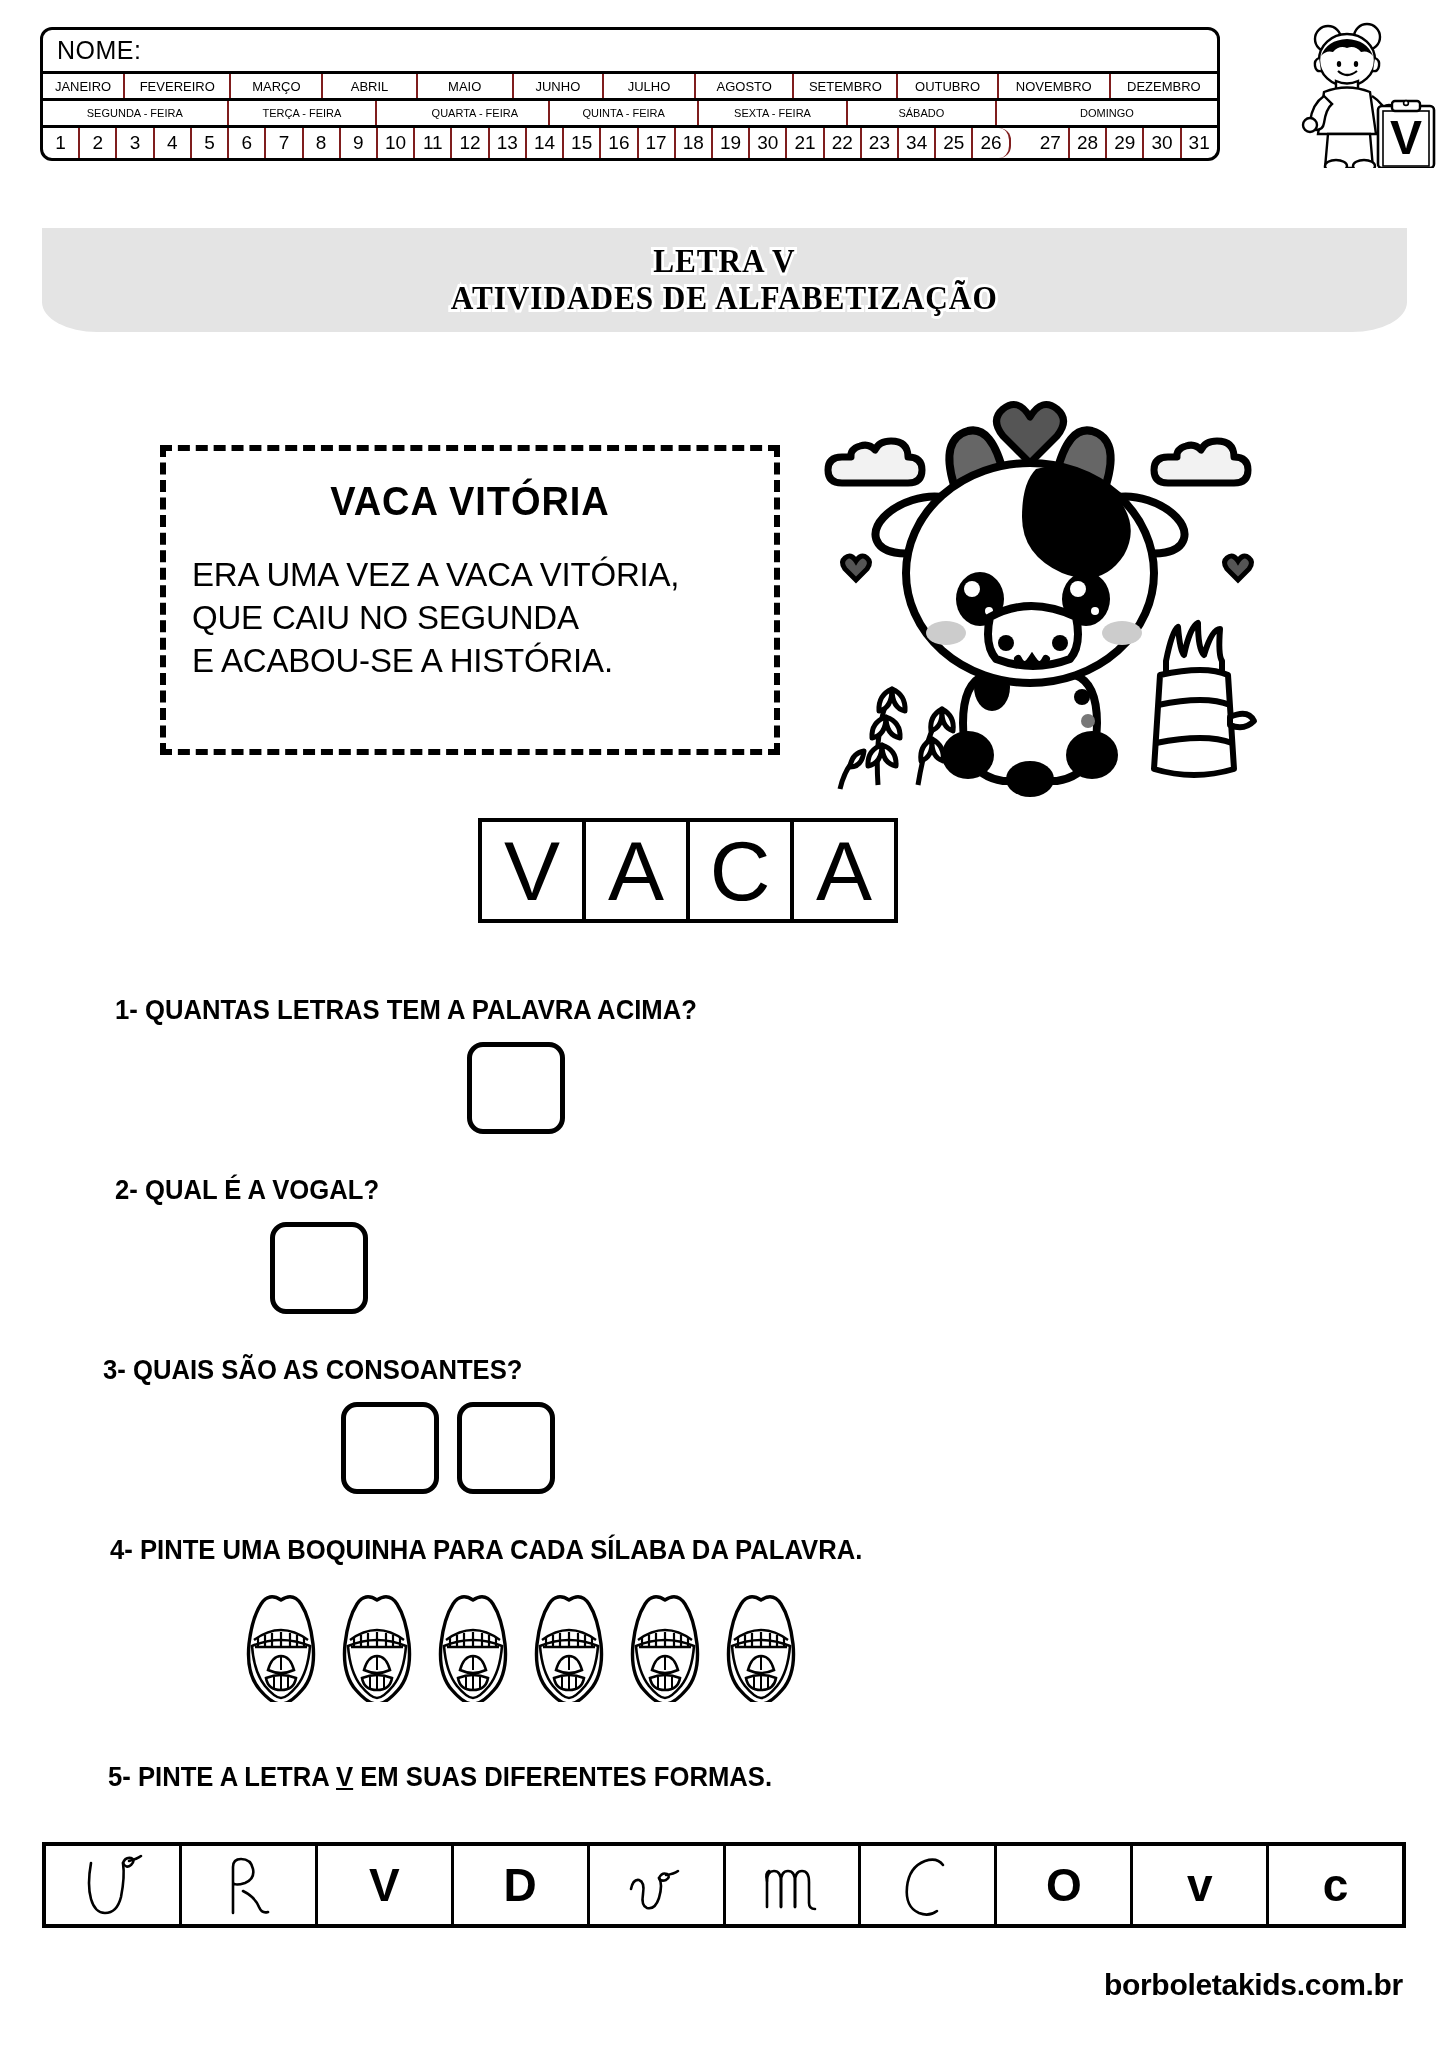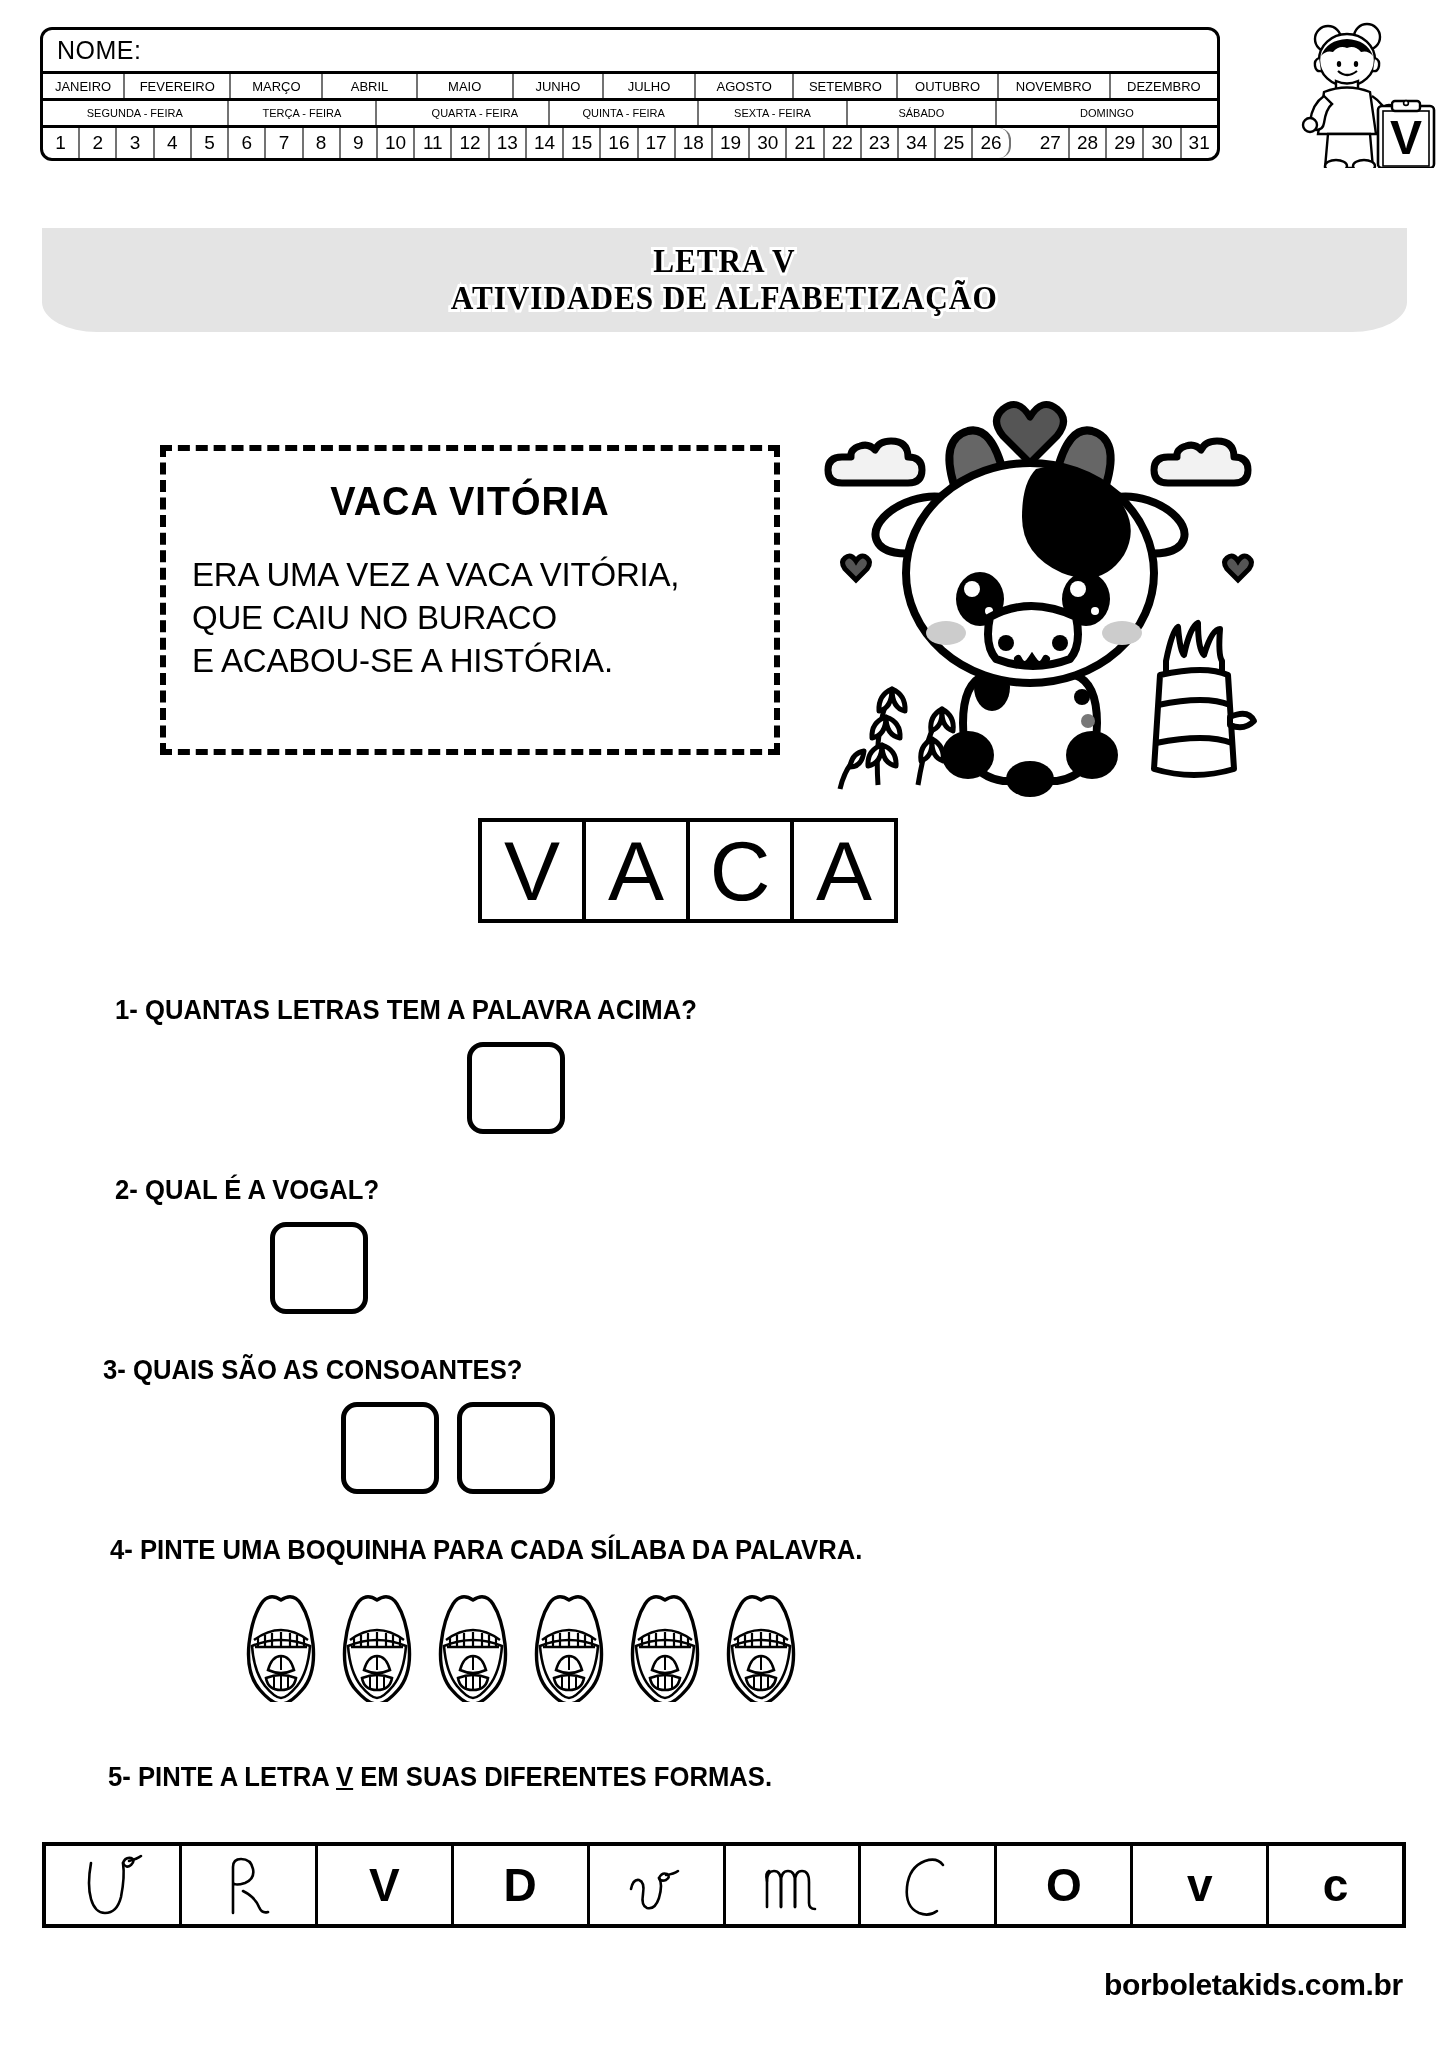--- a/index.html
+++ b/index.html
@@ -40,21 +40,21 @@
   }
   .months-row, .weekdays-row, .days-row {
     display: flex;
     width: 100%;
   }
   .months-row { border-bottom: 3px solid #000; height: 27px; }
   .weekdays-row { border-bottom: 3px solid #000; height: 27px; }
   .days-row { height: 30px; }
 
   .month-cell, .weekday-cell, .day-cell {
-    border-right: 2px solid #737373;
+    border-right: 2px solid #7f1d1d;
     display: flex;
     align-items: center;
     justify-content: center;
     color: #000;
     overflow: hidden;
     white-space: nowrap;
   }
   .month-cell:last-child,
   .weekday-cell:last-child,
   .day-cell:last-child { border-right: none; }
@@ -346,21 +346,21 @@
 </div>
 
 <div class="banner">
   <div class="banner-line banner-l1">LETRA V</div>
   <div class="banner-line banner-l2">ATIVIDADES DE ALFABETIZAÇÃO</div>
 </div>
 
 <div class="poem-box">
   <div class="poem-title">VACA VITÓRIA</div>
   <div class="poem-body">ERA UMA VEZ A VACA VITÓRIA,
-QUE CAIU NO BURACO
+QUE CAIU NO SEGUNDA
 E ACABOU-SE A HISTÓRIA.</div>
 </div>
 
 <div class="cow-art">
   <svg viewBox="0 0 460 440" width="460" height="440">
     <g fill="#555" stroke="#000" stroke-width="7" stroke-linejoin="round">
       <path d="M230 52 q-12 -20 -27 -8 q-13 11 0 27 l27 27 l27 -27 q13 -16 0 -27 q-15 -12 -27 8 z"></path>
     </g>
     <g fill="#f2f2f2" stroke="#000" stroke-width="7" stroke-linejoin="round">
       <path d="M42 92 q-14 0 -14 13 q0 13 14 13 l66 0 q14 0 14 -13 q0 -13 -14 -13 q0 -16 -17 -16 q-12 0 -16 9 q-6 -7 -15 -4 q-10 3 -9 11 z"></path>

